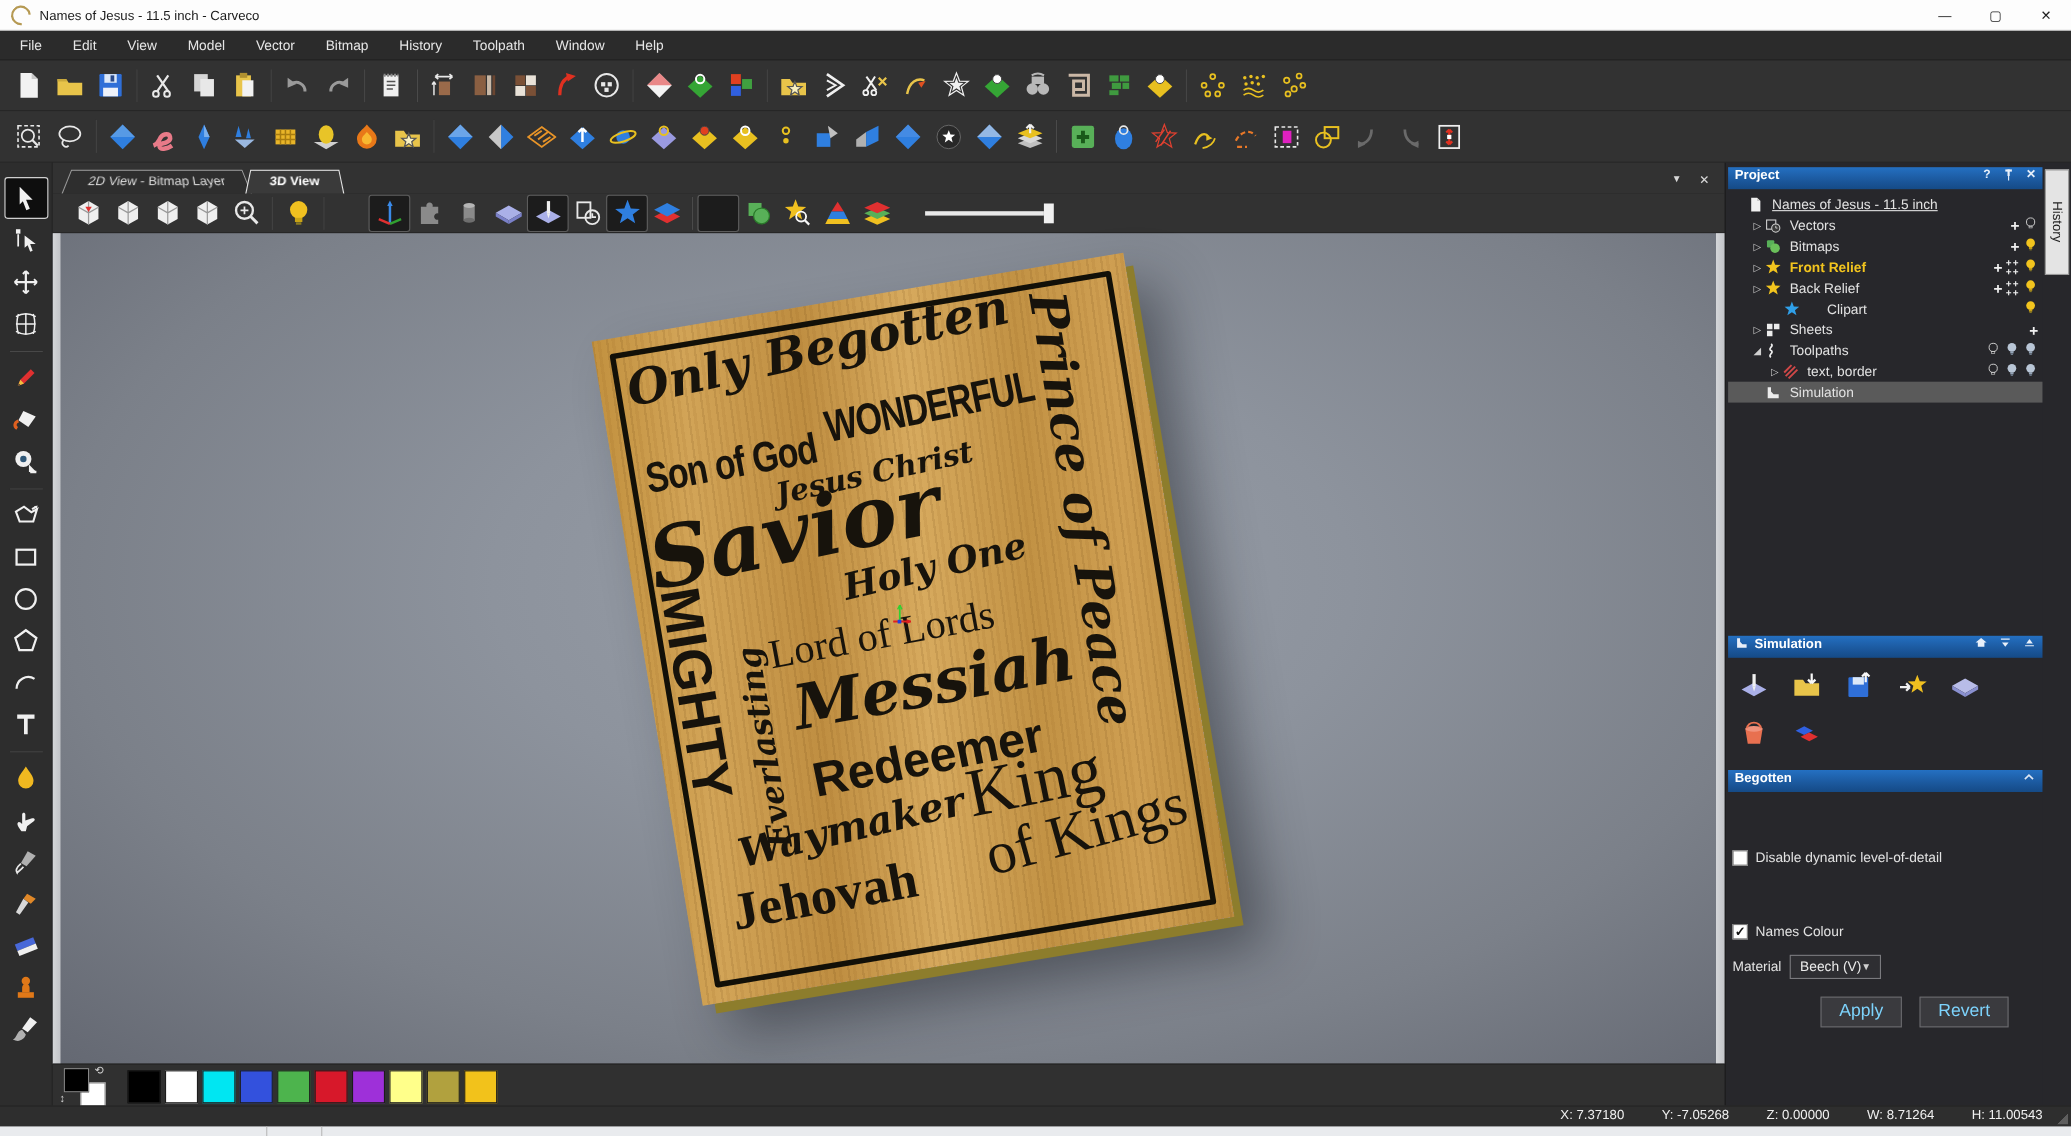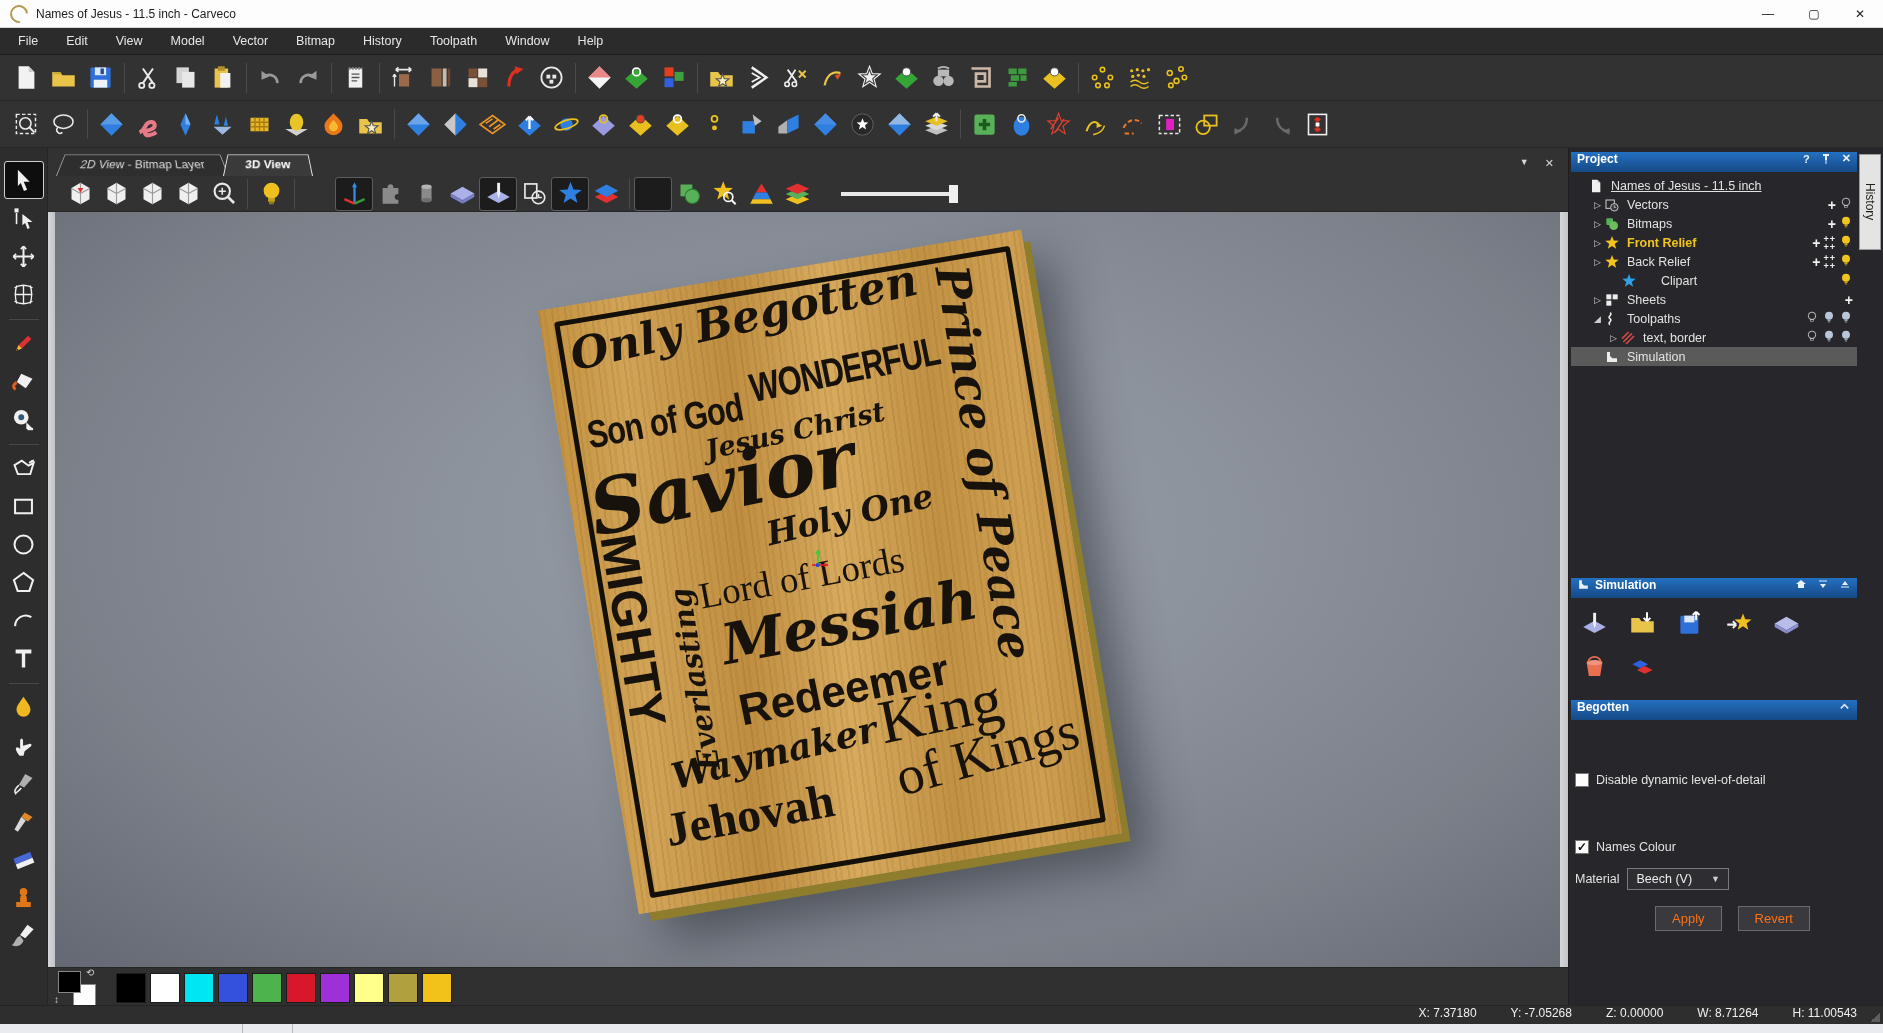--- a/index.html
+++ b/index.html
@@ -110,24 +110,24 @@
 
   #sim-panel { position:absolute; left:2px; top:430px; width:286px; }
   .sim-icon-row { display:flex; gap:14px; padding:9px 4px 2px 6px; }
   .sim-icon-row .tbtn { width:34px; height:32px; }
   #rendering-section { position:absolute; left:2px; top:552px; width:286px; }
   .check-row { display:flex; align-items:center; gap:7px; padding:9px 0 0 4px; color:#e2e2e2; font-size:12.5px;margin-top:44px; }
   .checkbox { width:14px; height:14px; background:#fdfdfd; border:1px solid #777; display:flex; align-items:center; justify-content:center;
     font-size:12px; color:#111; font-weight:bold; line-height:10px; }
   #material-row { display:flex; align-items:center; gap:8px; padding:14px 0 0 4px; color:#e2e2e2; font-size:12.5px; }
   #material-select { background:#2e2e32; border:1px solid #7a7a7e; color:#ececec; font-size:12.5px;
-    padding:3px 8px; display:flex; align-items:center; gap:19px; }
+    padding:3px 8px; display:flex; align-items:center; gap:0; }
   #material-select .dd-arrow { font-size:9px; color:#cfcfcf; }
   #render-buttons { display:flex; gap:16px; padding:16px 0 0 84px; }
-  .dlg-btn { background:#3a3a3e; border:1px solid #6a6a6e; color:#f97316; font-size:13px; padding:4px 16px; }
+  .dlg-btn { background:#3a3a3e; border:1px solid #6a6a6e; color:#7dd3fc; font-size:16px; padding:4px 16px; }
 
   
   #statusbar { position:absolute; left:0; top:1005px; width:1883px; height:19px; background:#2e2e2e;
     display:flex; justify-content:flex-end; gap:34px; padding-right:26px; border-top:1px solid #242424; }
   .status-item { color:#f0f0f0; font-size:12px; }
   #resize-grip { position:absolute; right:3px; bottom:2px; width:10px; height:10px;
     background:linear-gradient(135deg, transparent 50%, #6a6a6a 50%); opacity:.8; }
   #bottom-strip { position:absolute; left:0; top:1024px; width:1883px; height:9px; background:#e9ebee; }
   .bs-sep { position:absolute; top:0; width:1px; height:9px; background:#b8b8b8; }
 

